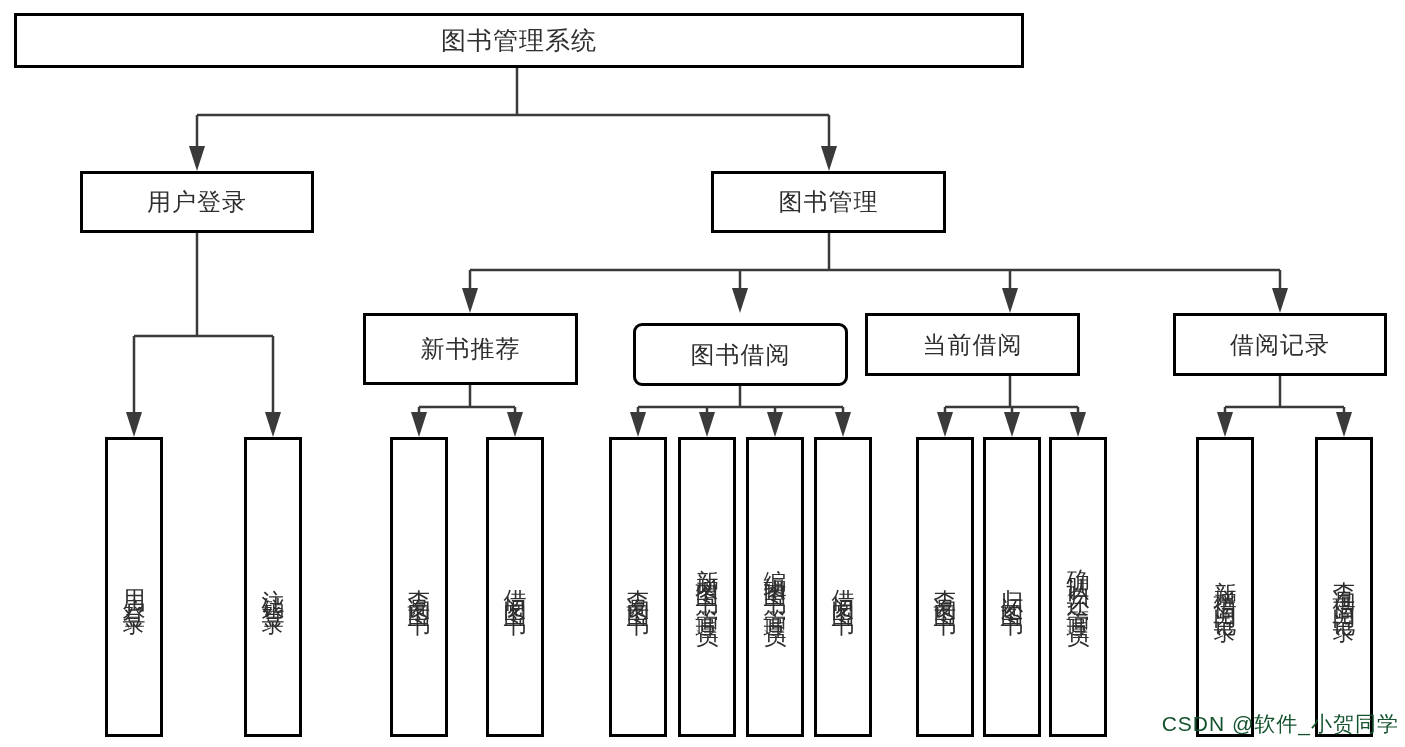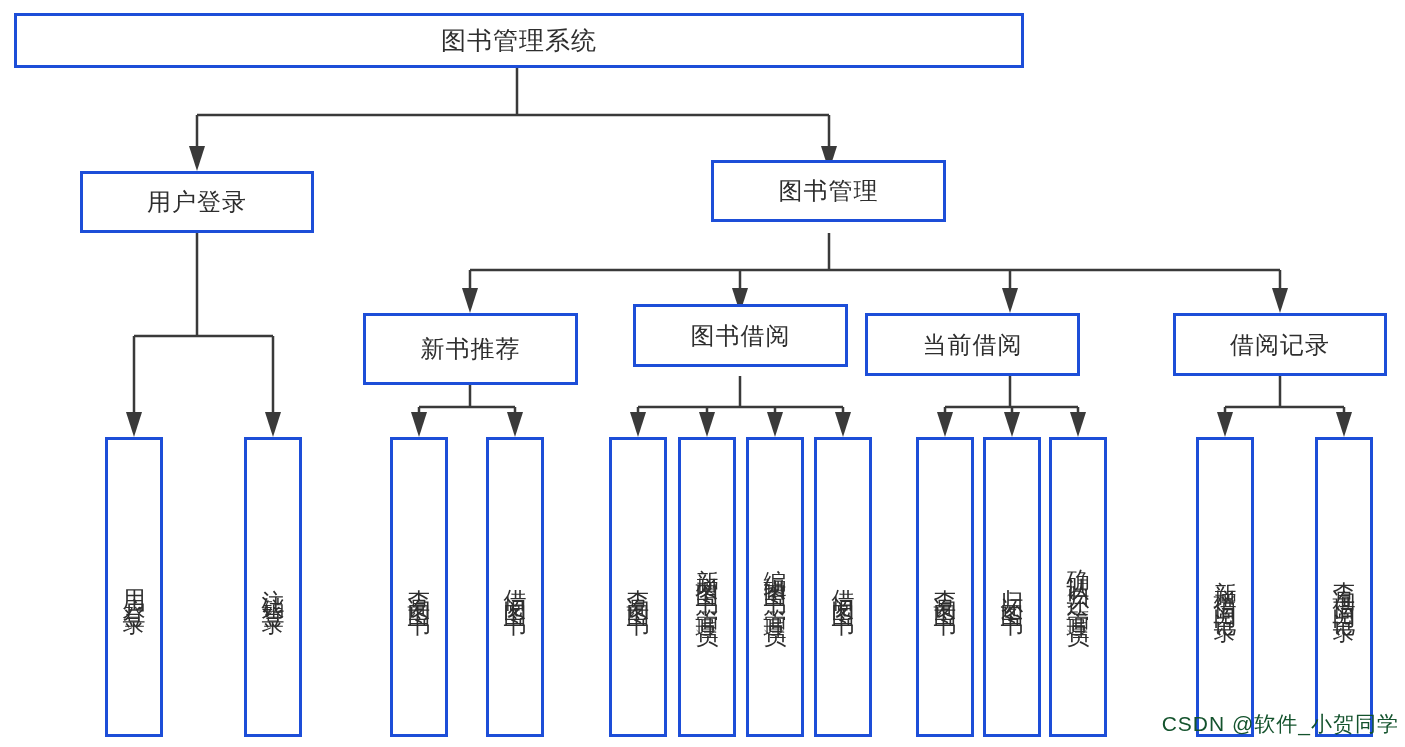--- a/index.html
+++ b/index.html
@@ -9,33 +9,33 @@
     height: 747px;
     background: #ffffff;
     font-family: "Liberation Sans", "DejaVu Sans", sans-serif;
     overflow: hidden;
   }
   .wires { position:absolute; left:0; top:0; width:1405px; height:747px; z-index:0; }
   .node {
     position: absolute;
     box-sizing: border-box;
     background: #ffffff;
-    border: 3px solid #1d4ed8;
+    border: 3px solid #000000;
     display: flex;
     align-items: center;
     justify-content: center;
     color: #2e2e2e;
     z-index: 1;
   }
   .hnode { font-size: 24px; letter-spacing: 1px; }
   .root  { left:14px;  top:13px;  width:1010px; height:55px; font-size:25px; }
   .n-user-login { left:80px;  top:171px; width:234px; height:62px; }
-  .n-book-mgmt  { left:711px; top:160px; width:235px; height:62px; }
+  .n-book-mgmt  { left:711px; top:171px; width:235px; height:62px; }
   .n-recommend  { left:363px; top:313px; width:215px; height:72px; }
-  .n-borrow     { left:633px; top:304px; width:215px; height:63px; }
+  .n-borrow     { left:633px; top:323px; width:215px; height:63px;border-radius:9px; }
   .n-current    { left:865px; top:313px; width:215px; height:63px; }
   .n-records    { left:1173px; top:313px; width:214px; height:63px; }
   .leaf { top:437px; width:58px; height:300px; }
   .leaf > span {
     writing-mode: vertical-rl;
     text-orientation: mixed;
     font-size: 23px;
     line-height: 1;
     letter-spacing: 8px;
     white-space: nowrap;

